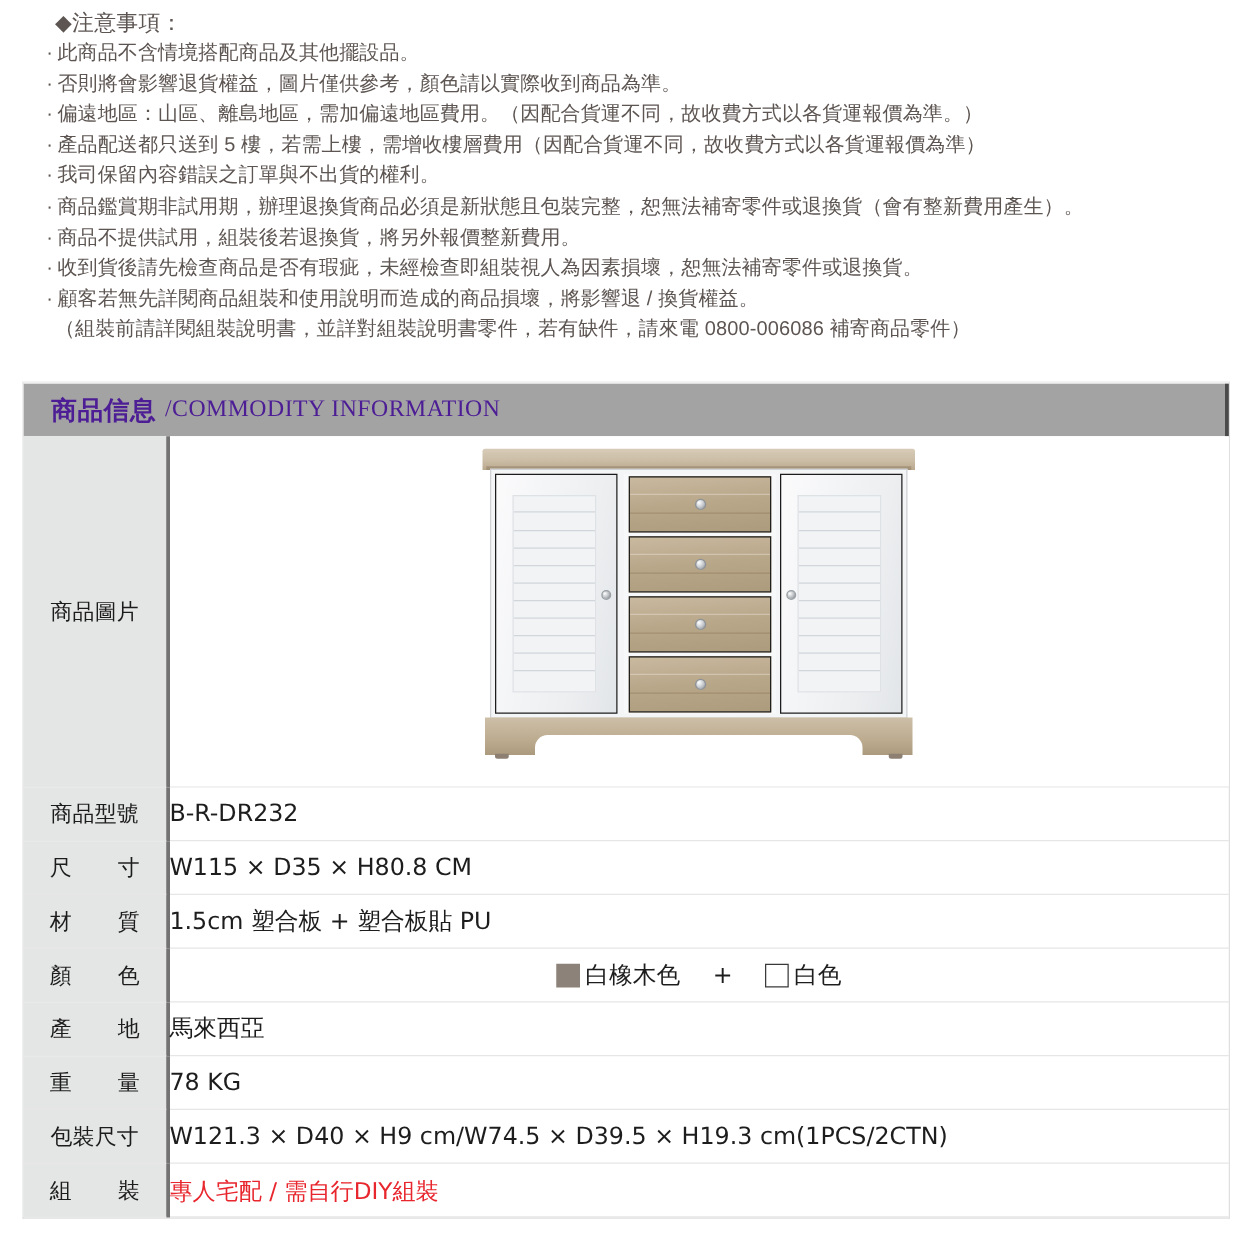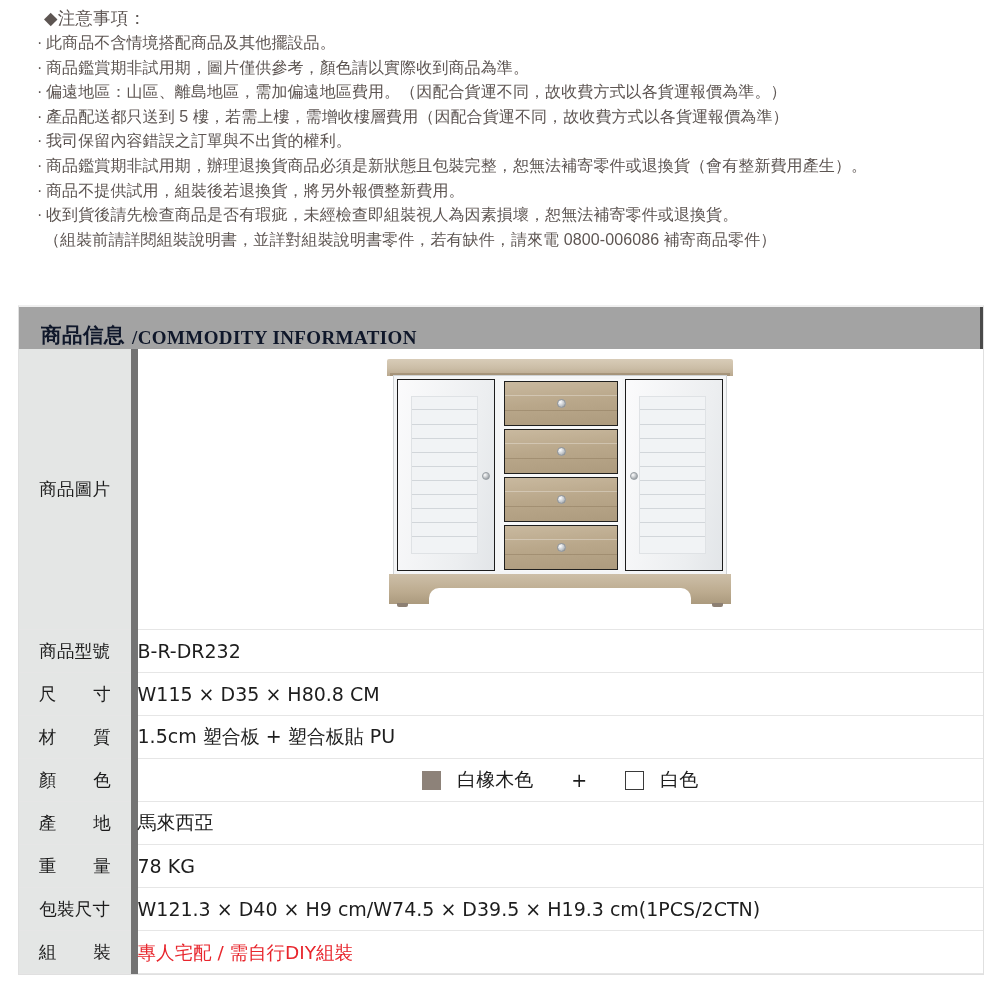--- a/index.html
+++ b/index.html
@@ -51,56 +51,55 @@
     top: 305px;
     width: 966px;
     border: 1px solid #e0e0e0;
     border-top: 2px solid #f0f0f0;
     background: #fff;
   }
   .panel-header {
     background: #a3a3a3;
     height: 42px;
     display: flex;
-    align-items: flex-end;
+    align-items: center;
     padding-left: 22px;
     border-right: 3px solid #4a4a4a;
-    color: #0f172a;
+    color: #4c1d95;
   }
   .panel-header .hdr-cn {
     font-size: 20.5px;
     font-weight: bold;
     letter-spacing: 0.5px;
     font-family: "DejaVu Sans", "Liberation Sans", sans-serif;
   }
   .panel-header .hdr-en {
     font-size: 19px;
     margin-left: 7px;
     font-family: "Liberation Serif", "DejaVu Serif", serif;
     letter-spacing: 0.4px;
-    font-weight: bold;
   }
 
   table.spec {
     width: 100%;
     border-collapse: collapse;
     table-layout: fixed;
   }
   table.spec td {
     border-bottom: 1px solid #e6e6e6;
     padding: 0;
   }
   td.label {
     width: 115px;
     background: #e4e6e5;
     color: #1c1c1c;
     font-size: 17.5px;
     text-align: center;
     vertical-align: middle;
-    border-right: 7px solid #737373;
+    border-right: 3px solid #737373;
     font-family: "DejaVu Sans", "Liberation Sans", sans-serif;
   }
   td.label .lbl2 {
     display: inline-block;
     width: 72px;
     text-align: justify;
     text-align-last: justify;
     white-space: nowrap;
   }
   td.label .lbl4 {
@@ -118,21 +117,21 @@
   }
   td.value.assembly { color: #e8262d; font-size: 18.5px; }
   tr.img-row td.label { height: 280px; }
   tr.img-row td.value { height: 280px; padding: 0; }
 
   
   .color-wrap {
     display: flex;
     align-items: center;
     justify-content: center;
-    gap: 12px;
+    gap: 0;
     font-size: 19px;
   }
   .sw {
     display: inline-block;
     width: 19px;
     height: 19px;
     vertical-align: -3px;
     margin-right: 4px;
   }
   .sw-oak { background: #8d8279; }
@@ -236,27 +235,28 @@
   }
   .foot.fl { left: 8px; }
   .foot.fr { right: 8px; }
 </style>
 </head>
 <body>
 
 <div class="notice">
   <div class="notice-title">◆注意事項：</div>
   <div class="notice-line bullet-dot">此商品不含情境搭配商品及其他擺設品。</div>
-  <div class="notice-line bullet-dot">商品鑑賞期非試用期，圖片僅供參考，顏色請以實際收到商品為準。</div>
+  <div class="notice-line bullet-dot">否則將會影響退貨權益，圖片僅供參考，顏色請以實際收到商品為準。</div>
   <div class="notice-line bullet-dot">偏遠地區：山區、離島地區，需加偏遠地區費用。（因配合貨運不同，故收費方式以各貨運報價為準。）</div>
   <div class="notice-line bullet-dot">產品配送都只送到 5 樓，若需上樓，需增收樓層費用（因配合貨運不同，故收費方式以各貨運報價為準）</div>
   <div class="notice-line bullet-dot">我司保留內容錯誤之訂單與不出貨的權利。</div>
   <div class="notice-line bullet-dot">商品鑑賞期非試用期，辦理退換貨商品必須是新狀態且包裝完整，恕無法補寄零件或退換貨（會有整新費用產生）。</div>
   <div class="notice-line bullet-dot">商品不提供試用，組裝後若退換貨，將另外報價整新費用。</div>
   <div class="notice-line bullet-dot">收到貨後請先檢查商品是否有瑕疵，未經檢查即組裝視人為因素損壞，恕無法補寄零件或退換貨。</div>
+  <div class="notice-line bullet-dot">顧客若無先詳閱商品組裝和使用說明而造成的商品損壞，將影響退 / 換貨權益。</div>
   <div class="notice-line no-bullet">（組裝前請詳閱組裝說明書，並詳對組裝說明書零件，若有缺件，請來電 0800-006086 補寄商品零件）</div>
 </div>
 
 <div class="panel">
 
   <div class="panel-header">
     <span class="hdr-cn">商品信息</span>
     <span class="hdr-en">/COMMODITY INFORMATION</span>
   </div>
 

